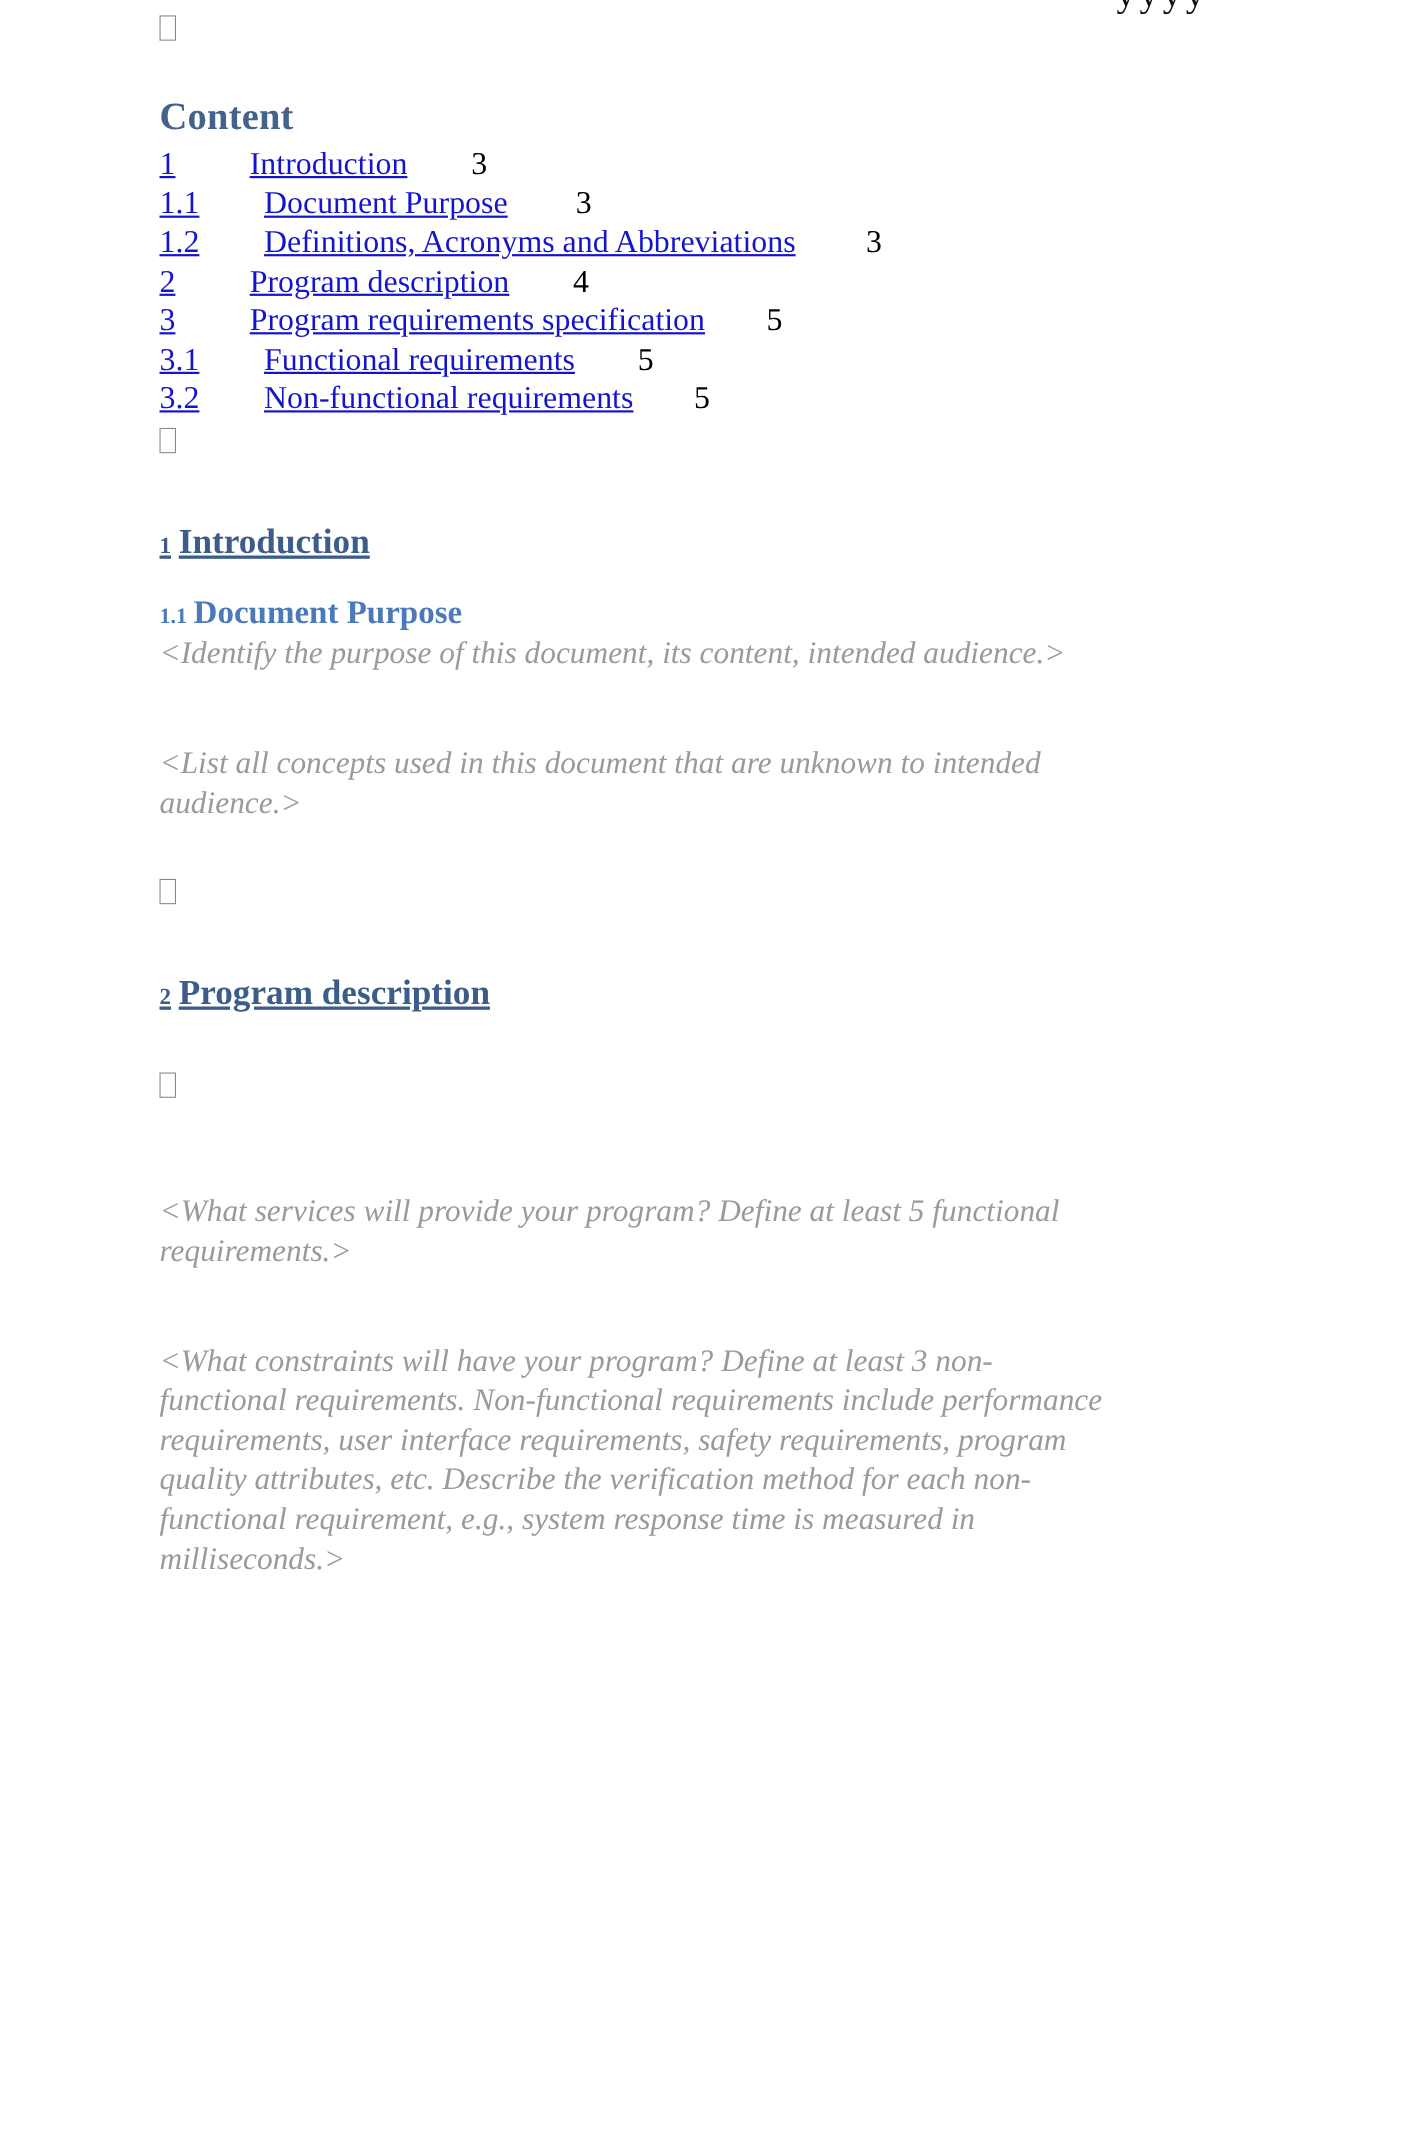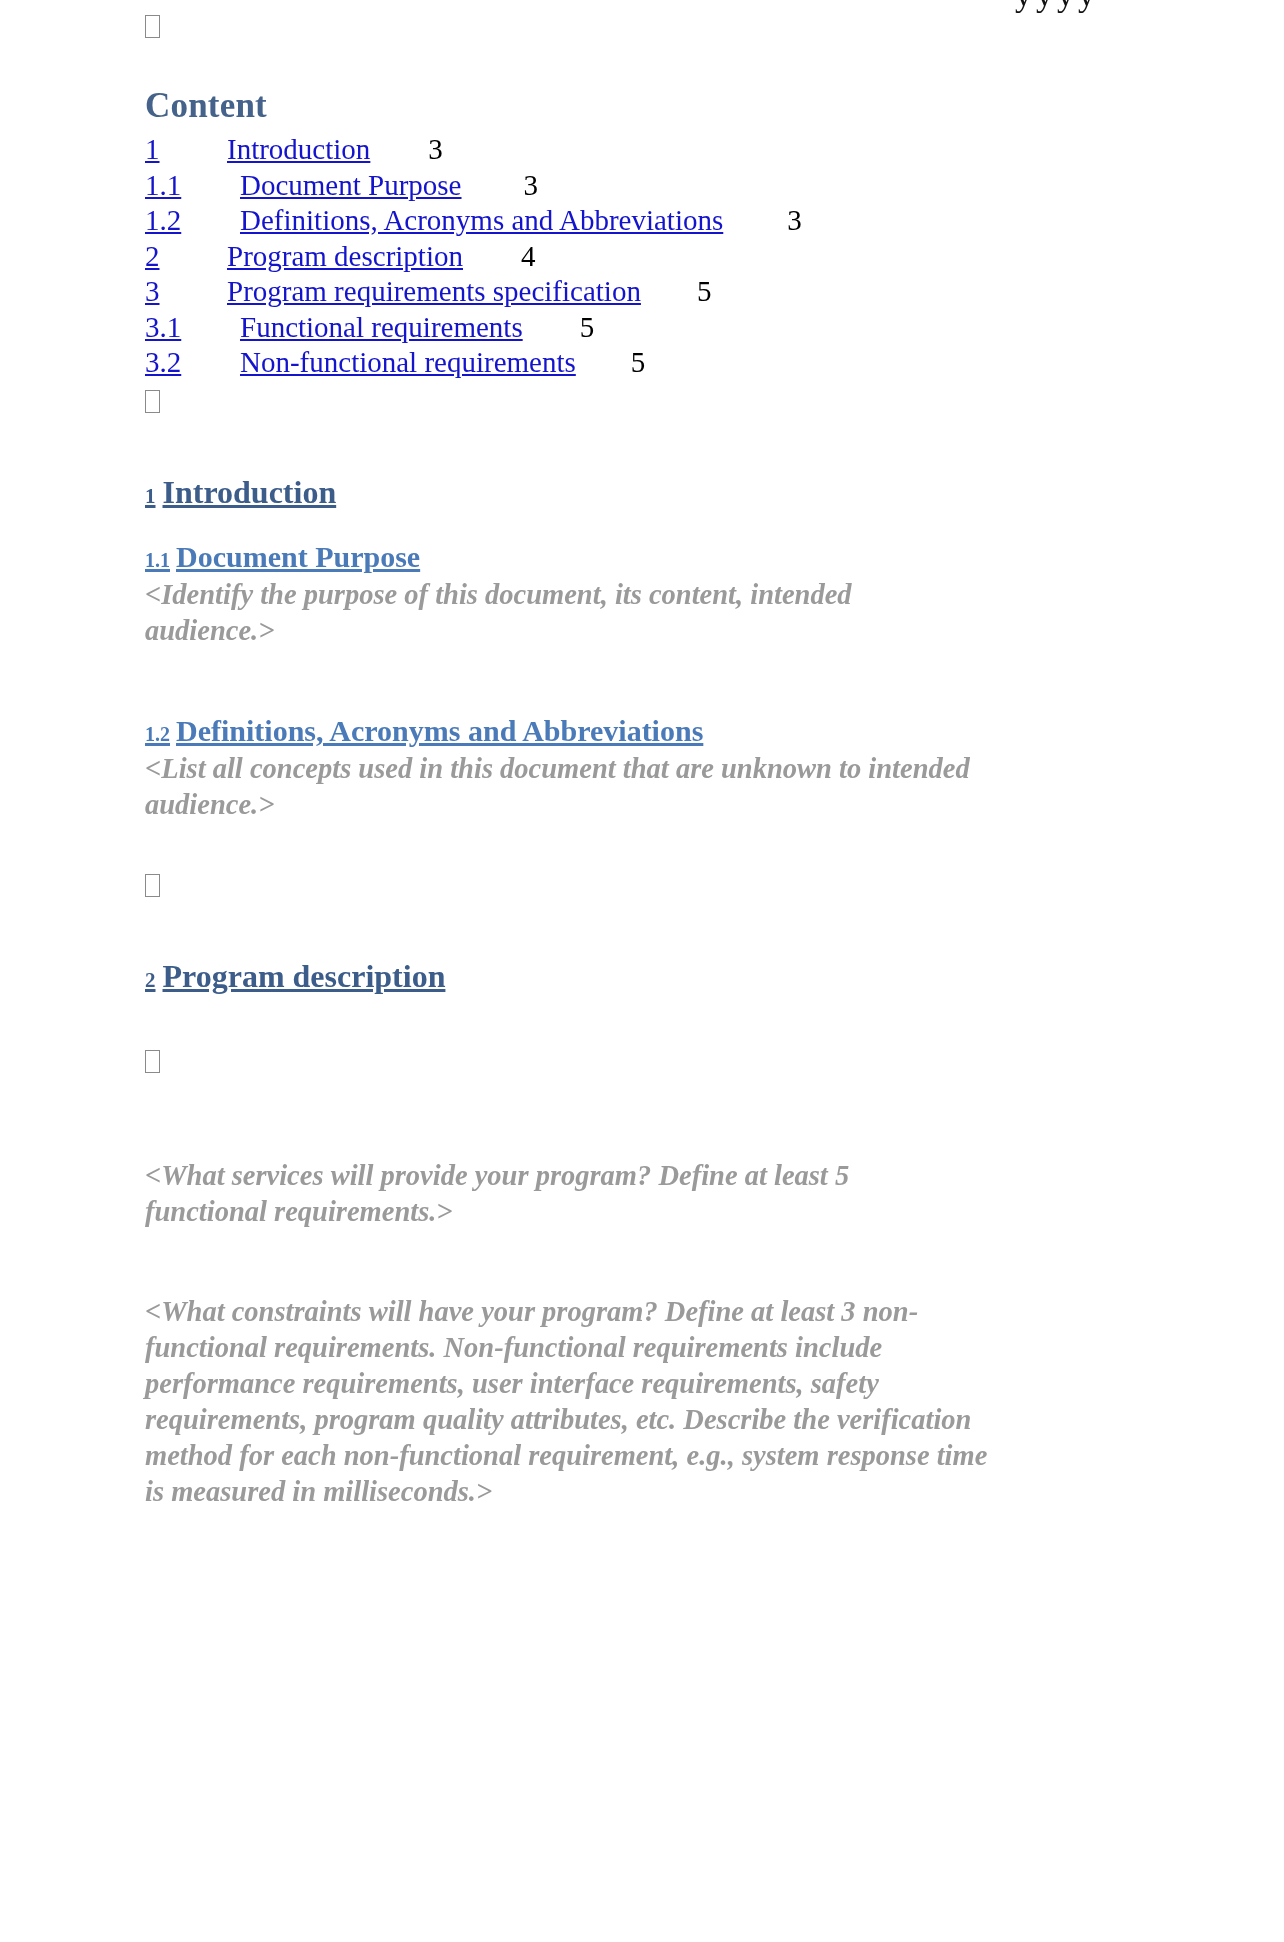--- a/index.html
+++ b/index.html
@@ -115,37 +115,35 @@
     margin-right: 7px;
     color: #3c5c8a;
   }
   h2.sub {
     font-family: "Liberation Serif", "DejaVu Serif", serif;
     font-size: 30px;
     font-weight: bold;
     color: #4a7ab8;
     margin: 0 0 2px 0;
     line-height: 1.2;
-    text-decoration: underline;
   }
   h2.sub .secnum {
     font-size: 20px;
     font-weight: bold;
     margin-right: 6px;
     color: #4a7ab8;
   }
   p.body {
     font-family: "Liberation Serif", "DejaVu Serif", serif;
     font-style: italic;
     font-size: 28.5px;
     line-height: 36px;
     color: #9a9a9a;
     margin: 0;
     max-width: 830px;
-    font-weight: bold;
   }
   p.body.wide { max-width: 860px; }
 </style>
 </head>
 <body>
 
 <div class="page">
 
   <div class="top-cutoff">уууу</div>
 
@@ -231,23 +229,20 @@
 
     <div class="spacer-24"></div>
 
     <h2 class="sub">
       <span class="secnum">1.1</span><span>Document Purpose</span>
     </h2>
     <p class="body">&lt;Identify the purpose of this document, its content, intended audience.&gt;</p>
 
     <div class="spacer-64"></div>
 
-    <h2 class="sub">
-      <span class="secnum">1.2</span><span>Definitions, Acronyms and Abbreviations</span>
-    </h2>
     <p class="body">&lt;List all concepts used in this document that are unknown to intended audience.&gt;</p>
 
     <div class="spacer-44"></div>
 
     <div class="tofu-line">
       <span class="tofu"></span>
     </div>
 
     <div class="spacer-56"></div>
 

